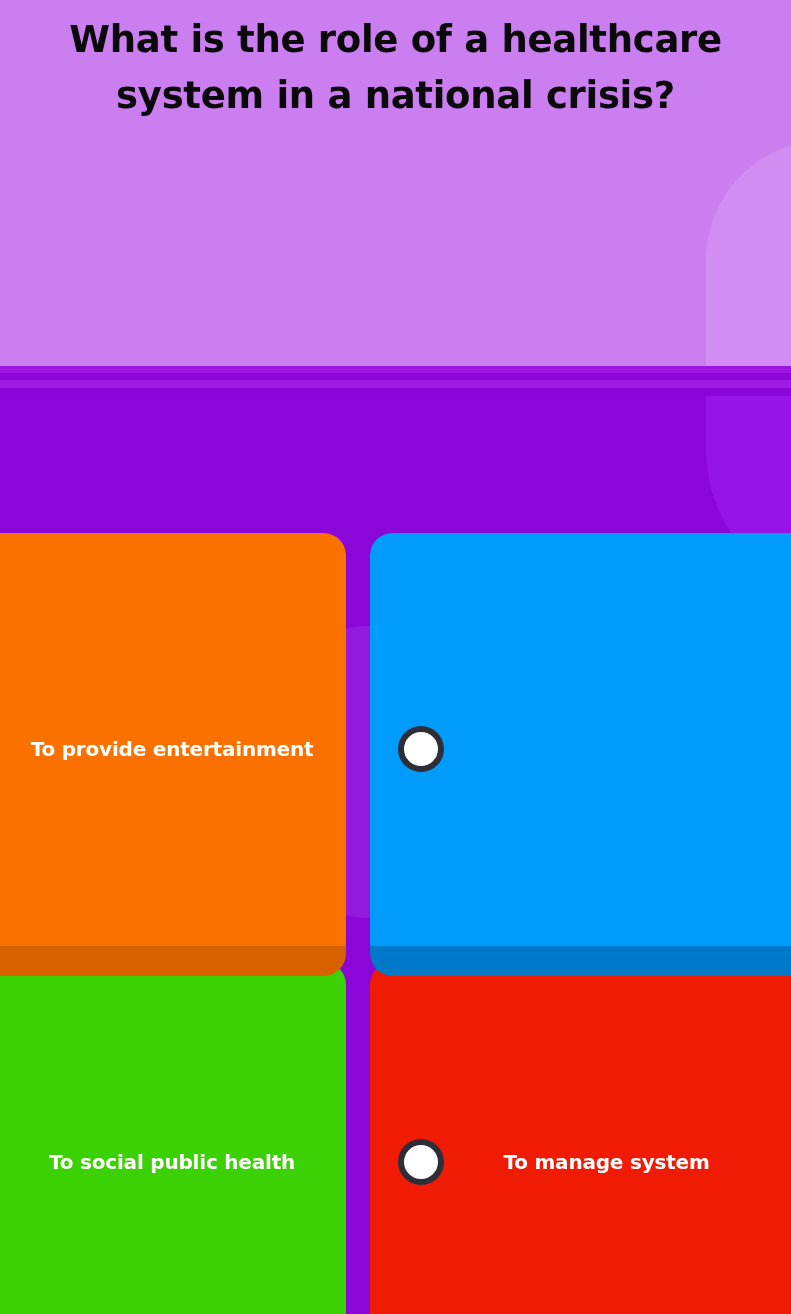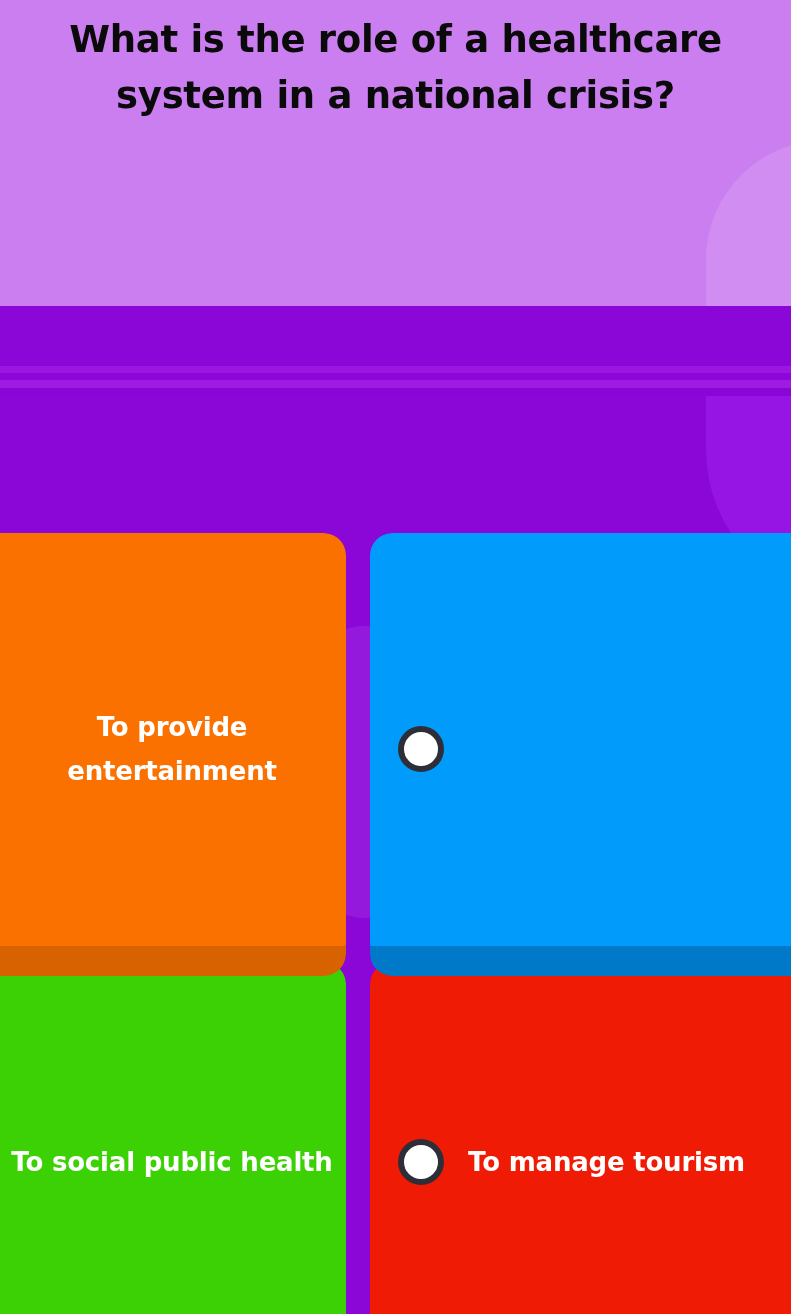--- a/index.html
+++ b/index.html
@@ -21,21 +21,21 @@
     overflow: hidden;
     background: #8a07d8;
   }
 
   
   .header {
     position: absolute;
     left: 0;
     top: 0;
     width: 791px;
-    height: 306px;
+    height: 366px;
     background: #cb7ef0;
     overflow: hidden;
   }
   .header-blob {
     position: absolute;
     left: 706px;
     top: 140px;
     width: 260px;
     height: 460px;
     background: #d18df2;
@@ -145,21 +145,21 @@
     border-radius: 50%;
     background: #ffffff;
     border: 6px solid #2e2e38;
     box-sizing: border-box;
   }
   .tile-label {
     flex: 1 1 auto;
     color: #ffffff;
     font-family: "DejaVu Sans", sans-serif;
     font-weight: bold;
-    font-size: 26px;
+    font-size: 20px;
     line-height: 1.7;
     letter-spacing: -0.2px;
     text-align: center;
   }
 
   
   #tile-0 { left: -40px; top: 533px; width: 386px; height: 443px; }
   #tile-0 .tile-face { background: #fb7100; }
   #tile-0 .bevel { background: #d86100; }
   #tile-0 .tile-inner { padding-left: 48px; padding-right: 10px; }
@@ -237,18 +237,18 @@
       <div class="tile-face"></div>
       <div class="tile-inner">
         <span class="tile-label">To social public health</span>
       </div>
     </div>
 
     <div class="tile" id="tile-3">
       <div class="tile-face"></div>
       <div class="tile-inner">
         <span class="marker"></span>
-        <span class="tile-label">To manage tourism</span>
+        <span class="tile-label">To manage system</span>
       </div>
     </div>
 
   </div>
 </div>
 
 </body></html>

